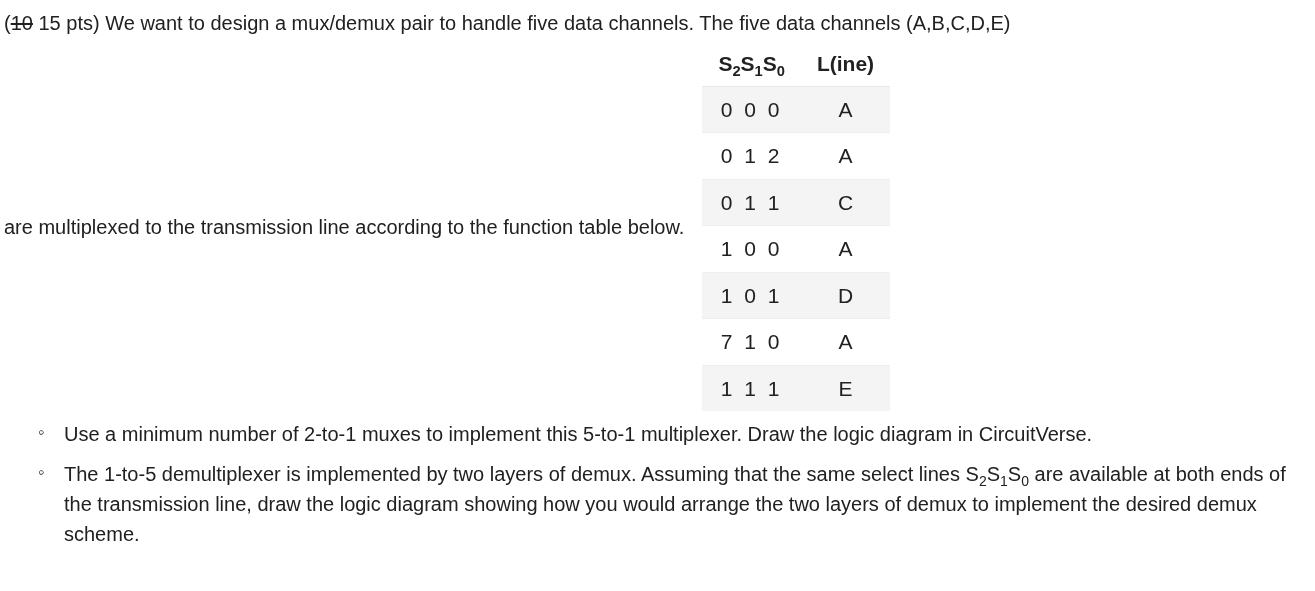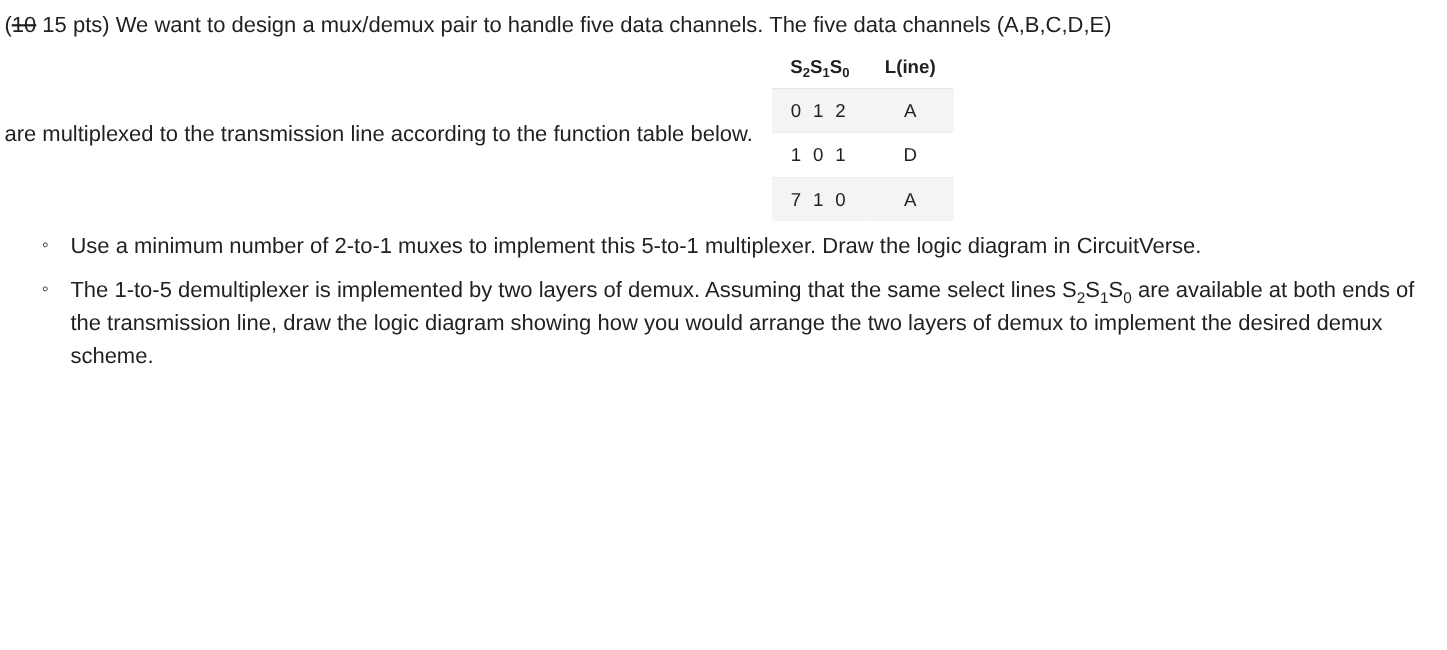--- a/index.html
+++ b/index.html
@@ -30,21 +30,21 @@
     }
     .middle-text {
       flex: 0 0 auto;
       padding-right: 18px;
     }
     .table-wrap {
       flex: 0 0 auto;
     }
     table.func-table {
       border-collapse: collapse;
-      font-size: 17px;
+      font-size: 21px;
     }
     table.func-table th {
       padding: 6px 16px;
       text-align: center;
       font-weight: 700;
       border-bottom: 1px solid #e6e6e6;
     }
     table.func-table td {
       padding: 7px 16px;
       text-align: center;
@@ -99,30 +99,46 @@
     <div class="table-wrap">
       <table class="func-table">
         <thead>
           <tr>
             <th>S<sub>2</sub>S<sub>1</sub>S<sub>0</sub></th>
             <th>L(ine)</th>
           </tr>
         </thead>
         <tbody>
           <tr>
+              <td class="ls">0 0 0</td>
+              <td>A</td>
+            </tr>
+          <tr>
               <td class="ls">0 1 2</td>
+              <td>A</td>
+            </tr>
+          <tr>
+              <td class="ls">0 1 1</td>
+              <td>C</td>
+            </tr>
+          <tr>
+              <td class="ls">1 0 0</td>
               <td>A</td>
             </tr>
           <tr>
               <td class="ls">1 0 1</td>
               <td>D</td>
             </tr>
           <tr>
               <td class="ls">7 1 0</td>
               <td>A</td>
+            </tr>
+          <tr>
+              <td class="ls">1 1 1</td>
+              <td>E</td>
             </tr>
         </tbody>
       </table>
     </div>
   </div>
 
   <ul class="bullets">
     <li><span>Use a minimum number of 2-to-1 muxes to implement this 5-to-1 multiplexer. Draw the logic diagram in CircuitVerse.</span></li>
     <li><span>The 1-to-5 demultiplexer is implemented by two layers of demux. Assuming that the same select lines S<sub>2</sub>S<sub>1</sub>S<sub>0</sub> are available at both ends of the transmission line, draw the logic diagram showing how you would arrange the two layers of demux to implement the desired demux scheme.</span></li>
   </ul>

